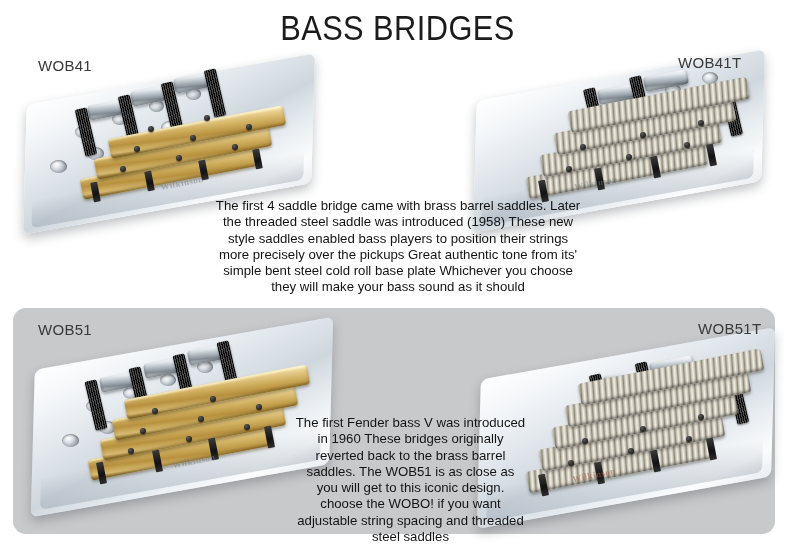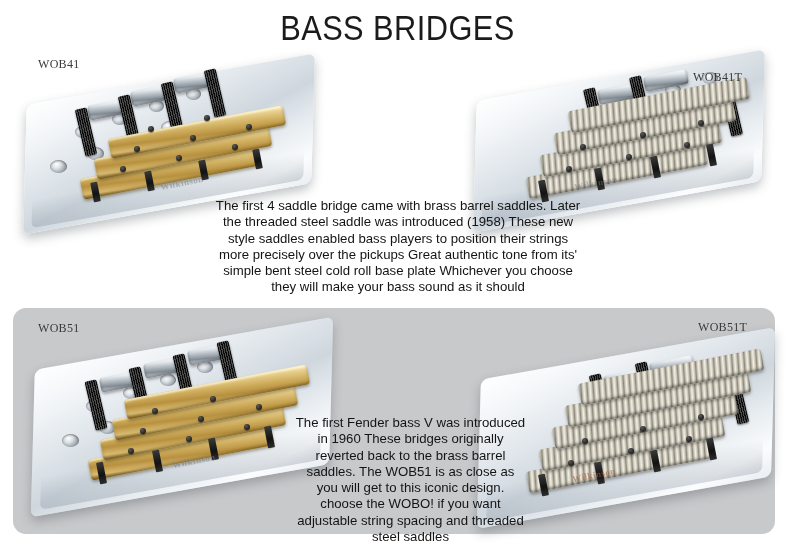--- a/index.html
+++ b/index.html
@@ -28,28 +28,28 @@
     letter-spacing: 0.5px;
     font-family: "Liberation Sans", sans-serif;
     color: #1b1b1b;
     transform: scaleX(0.88);
     transform-origin: center top;
   }
 
   
   .part-label {
     position: absolute;
-    font-size: 12px;
-    font-family: Liberation Serif, serif;
+    font-size: 15px;
+    font-family: Liberation Sans, sans-serif;
     color: #3a3a3a;
     letter-spacing: 0.3px;
     white-space: nowrap;
   }
   #label-wob41  { left: 38px;  top: 57px; }
-  #label-wob41t { left: 693px; top: 54px; margin-top: 16px; }
+  #label-wob41t { left: 678px; top: 54px; }
   #label-wob51  { left: 38px;  top: 321px; }
   #label-wob51t { left: 698px; top: 320px; }
 
   
   #lower-panel {
     position: absolute;
     left: 13px;
     top: 308px;
     width: 762px;
     height: 226px;

